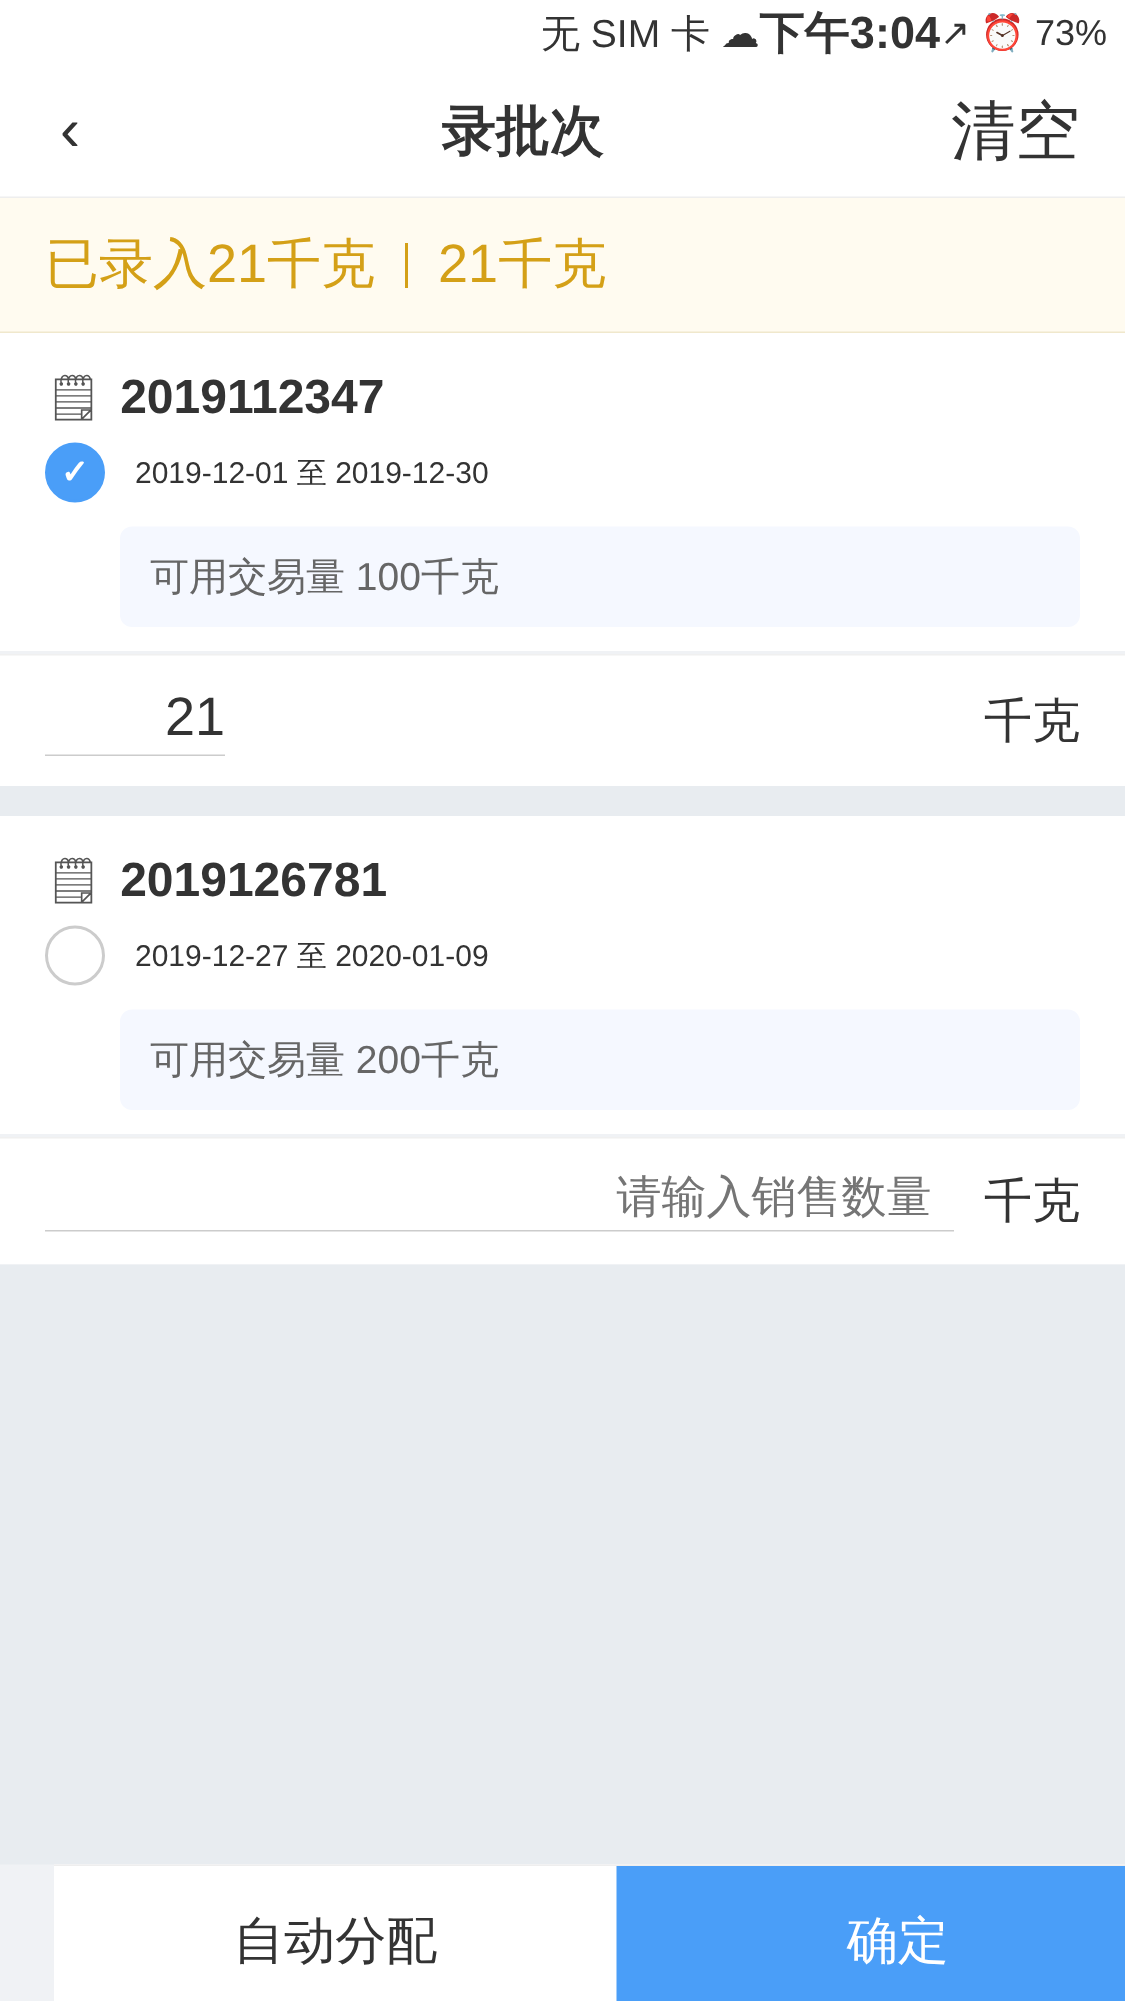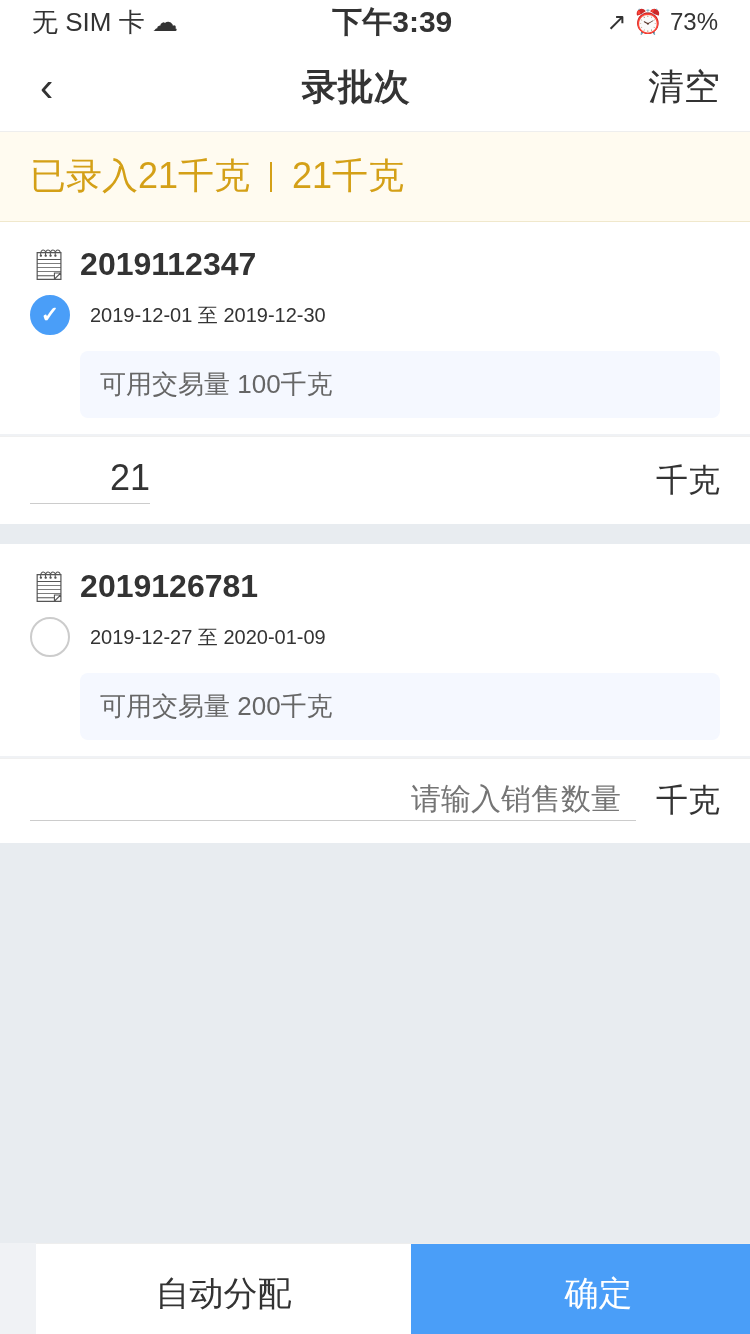--- a/index.html
+++ b/index.html
@@ -13,22 +13,22 @@
       flex-direction: column;
     }
 
     
     .status-bar {
       width: 100%;
       height: 44px;
       background: #fff;
       display: flex;
       align-items: center;
-      justify-content: space-between;
-      padding: 0 32px;
+      justify-content: flex-end;
+      padding: 0 12px;
       font-size: 28px;
     }
     .status-left {
       display: flex;
       align-items: center;
       gap: 8px;
       font-size: 26px;
       color: #333;
     }
     .status-center {
@@ -60,21 +60,21 @@
       color: #333;
       cursor: pointer;
       padding: 10px;
     }
     .nav-title {
       font-size: 36px;
       font-weight: 600;
       color: #333;
     }
     .nav-clear {
-      font-size: 36px;
+      font-size: 43px;
       color: #333;
       cursor: pointer;
       font-family: Liberation Mono, monospace;
     }
 
     
     .info-banner {
       background: #fffbf0;
       padding: 20px 30px;
       display: flex;
@@ -255,21 +255,21 @@
       border: none;
     }
   </style>
 </head>
 <body>
 
 <div class="status-bar">
   <div class="status-left">
     <span>无 SIM 卡 ☁</span>
   </div>
-  <div class="status-center">下午3:39</div>
+  <div class="status-center">下午3:04</div>
   <div class="status-right">
     <span>↗ ⏰ 73%</span>
   </div>
 </div>
 
 <div class="nav-bar">
   <div class="nav-back">‹</div>
   <div class="nav-title">录批次</div>
   <div class="nav-clear">清空</div>
 </div>

